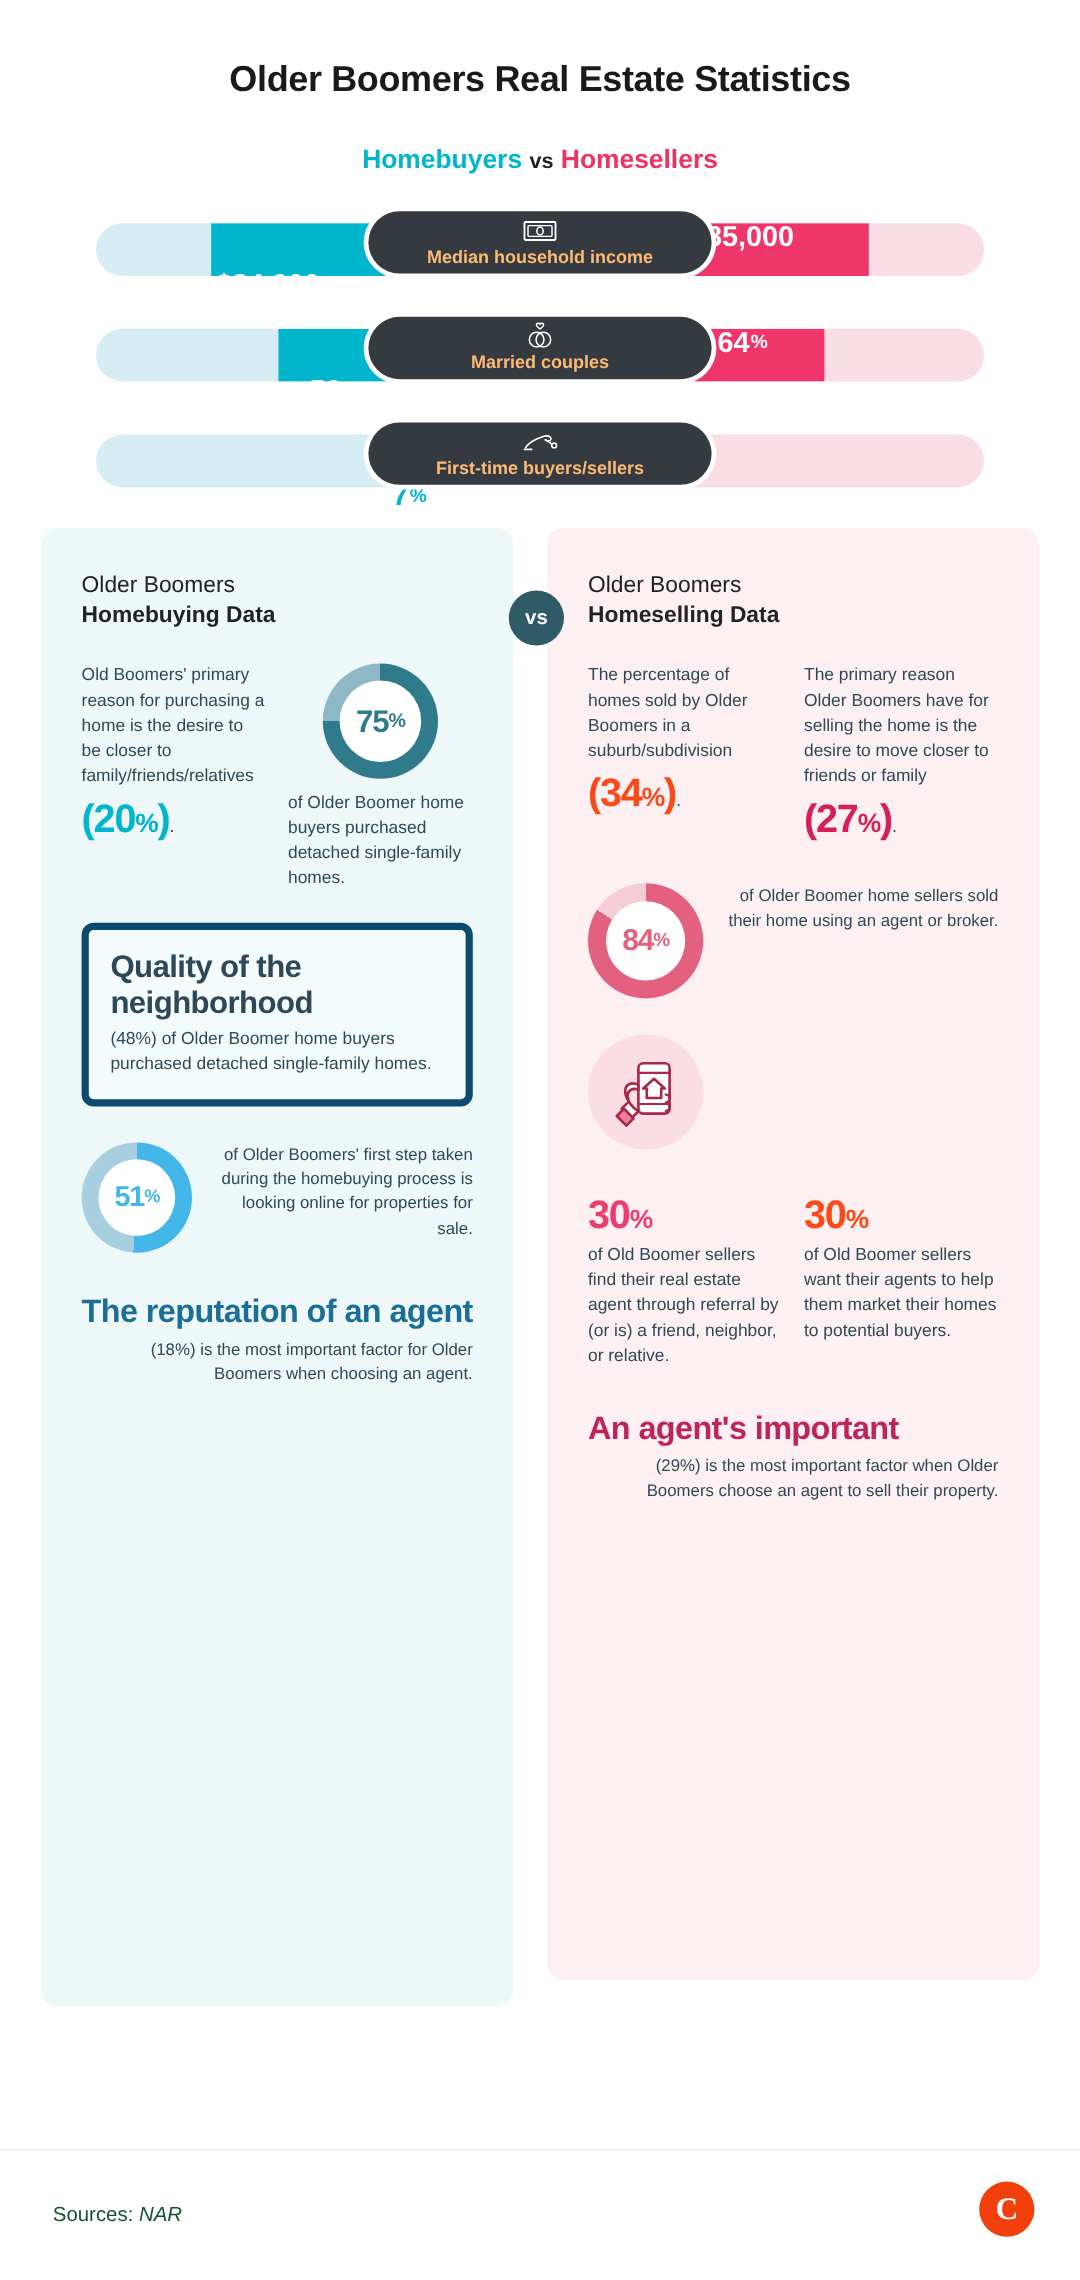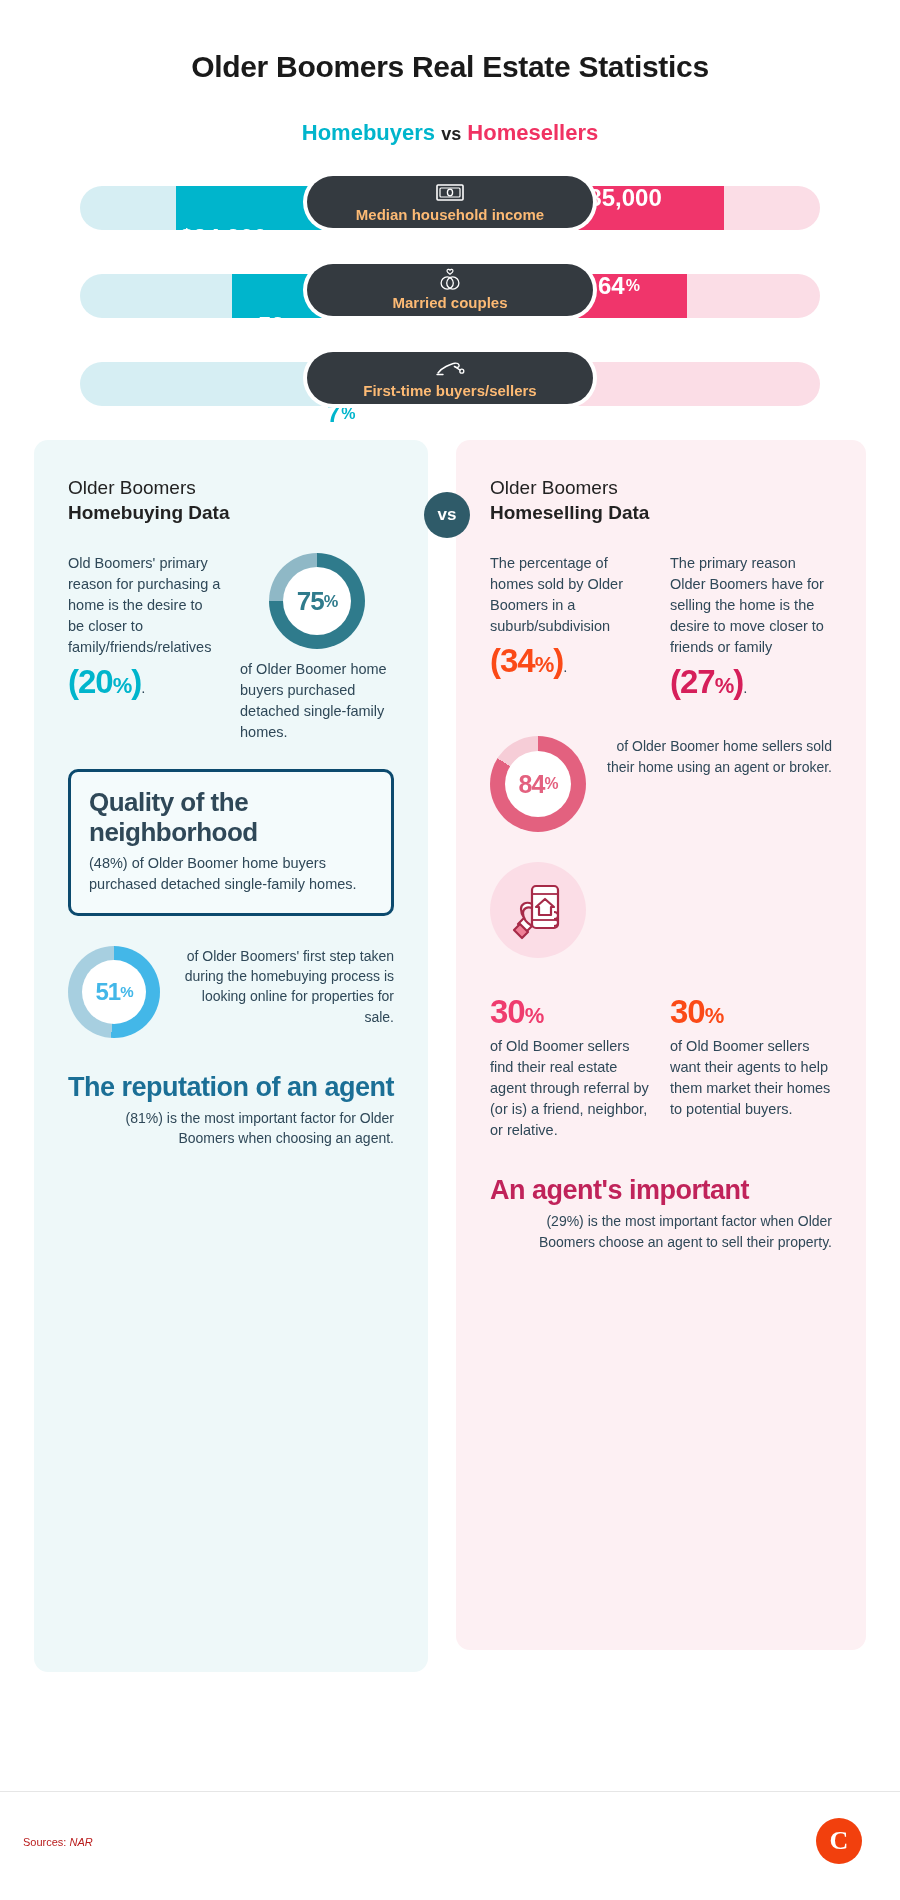--- a/index.html
+++ b/index.html
@@ -106,42 +106,42 @@
   .donut .hole{
     position:absolute;border-radius:50%;background:#fff;
     display:flex;align-items:center;justify-content:center;
     font-weight:bold;letter-spacing:-1px;
   }
   .donut .hole .sm{font-size:.63em;}
 
   .flexrow{display:flex;gap:16px;align-items:flex-start;}
 
   .callout{
-    border:3px solid #0c4a6e;border-radius:10px;background:#f4fbfc;
+    border:6px solid #0c4a6e;border-radius:10px;background:#f4fbfc;
     padding:16px 18px 18px 18px;margin-top:26px;
   }
   .callout h3{
     margin:0 0 6px 0;font-size:26px;line-height:1.12;color:#2f4858;font-weight:bold;letter-spacing:-0.5px;
   }
   .callout p{margin:0;font-size:14.5px;line-height:1.45;}
 
   .bigheading{font-size:27px;font-weight:bold;line-height:1.12;letter-spacing:-0.5px;margin:0 0 6px 0;}
   .bh-teal{color:#1b6f96;}
   .bh-crim{color:#c0235a;}
   .body{font-size:14px;line-height:1.45;margin:0;text-align:right;}
 
   .mlsrow{display:flex;gap:16px;align-items:flex-start;margin-top:30px;}
   .mlscircle{
     width:96px;height:96px;border-radius:50%;background:#fbdde6;flex:none;
     display:flex;align-items:center;justify-content:center;
   }
 
   
   .footer{position:absolute;left:0;right:0;bottom:0;height:108px;border-top:1px solid #e6e6e6;}
-  .sources{position:absolute;left:23px;top:44px;font-size:11px;color:#b91c1c;}
+  .sources{position:absolute;left:44px;top:44px;font-size:17px;color:#14532d;}
   .sources i{font-style:italic;}
   .logo{
     position:absolute;right:38px;top:26px;width:46px;height:46px;border-radius:50%;
     background:#f2400d;color:#fff;display:flex;align-items:center;justify-content:center;
     font-size:26px;font-weight:bold;font-family:"Liberation Serif",serif;
   }
 </style>
 </head>
 <body>
 
@@ -280,21 +280,21 @@
         <div class="donut" style="width:92px;height:92px;background:conic-gradient(#43b7e8 0 51%, #a7cfe0 51% 100%);">
           <div class="hole" style="inset:14px;color:#43b7e8;font-size:24px;">
             <span>51</span>
               <span class="sm">%</span>
           </div>
         </div>
         <div class="body">of Older Boomers' first step taken during the homebuying process is looking online for properties for sale.</div>
       </div>
 
       <h3 class="bigheading bh-teal" style="margin-top:34px">The reputation of an agent</h3>
-      <p class="body">(81%) is the most important factor for Older Boomers when choosing an agent.</p>
+      <p class="body">(18%) is the most important factor for Older Boomers when choosing an agent.</p>
     </div>
 
     <div class="panel right">
       <div class="ptitle">
         <span>Older Boomers</span>
         <b>Homeselling Data</b>
       </div>
 
       <div class="cols">
         <div class="col">

